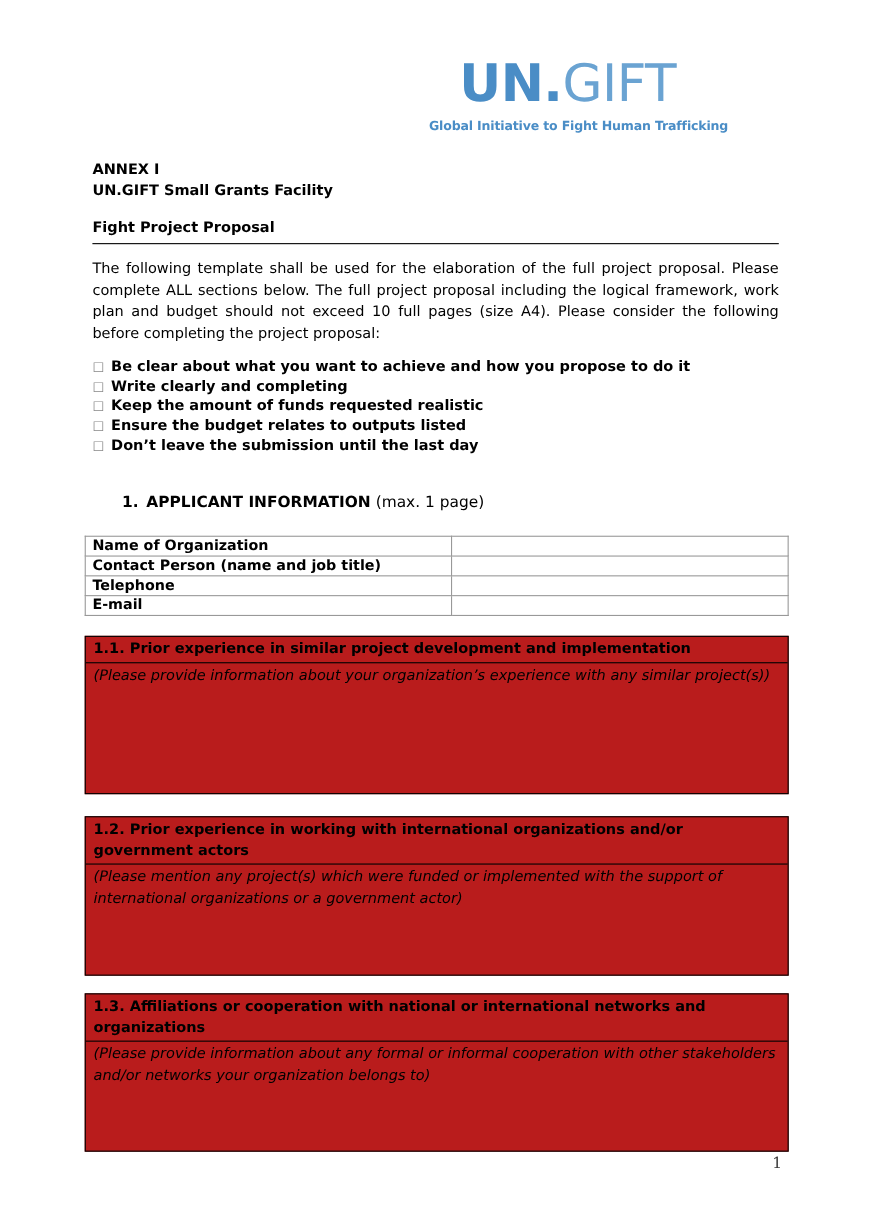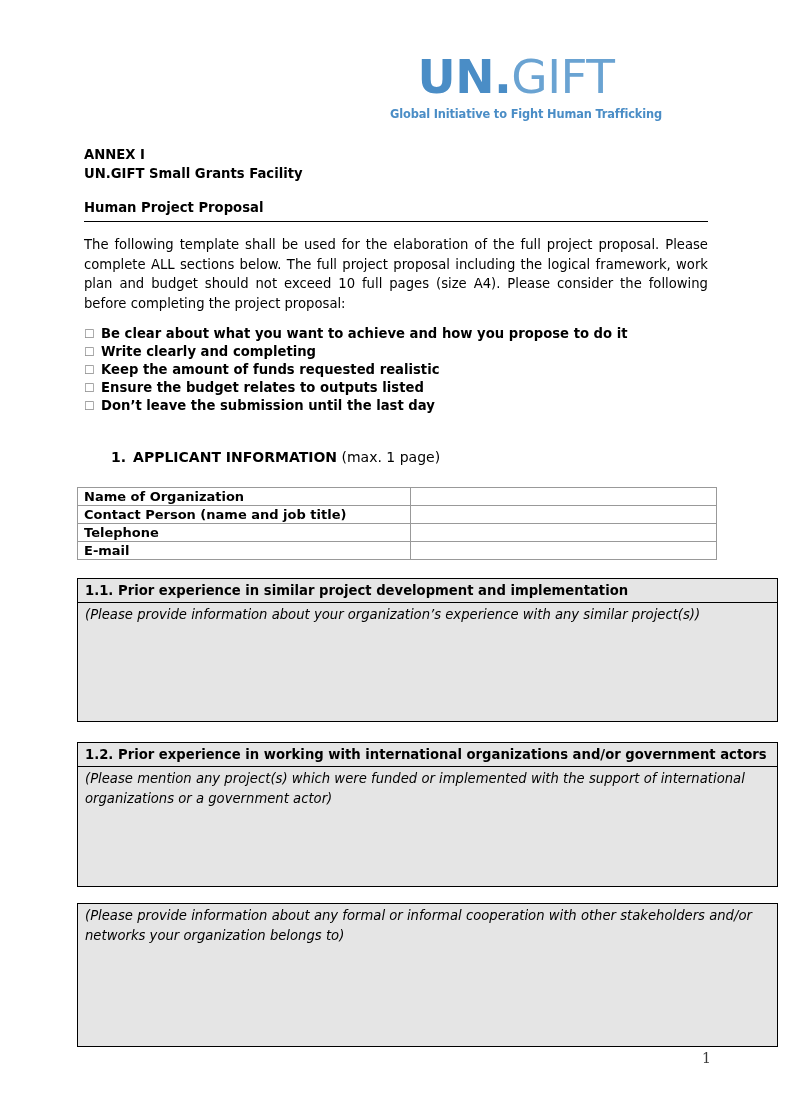--- a/index.html
+++ b/index.html
@@ -151,24 +151,24 @@
   .applicant-table td.value-cell {
     border-left: 1.6px solid #555;
   }
   .col-label { width: 326px; }
   .col-value { width: auto; }
 
   
   .sec-box {
     position: absolute;
     left: 77px;
-    width: 701px;
+    width: 640px;
     box-sizing: border-box;
     border: 1.6px solid #000;
-    background: #e5e5e5;
+    background: #b91c1c;
   }
   .sec-box-title {
     font-size: 13.2px;
     font-weight: bold;
     line-height: 19px;
     padding: 2px 6px 2px 7px;
     border-bottom: 1.1px solid #000;
   }
   .sec-box-hint {
     font-size: 13.2px;
@@ -199,21 +199,21 @@
   <div class="logo-block">
     <div class="logo-word"><span class="logo-un">UN</span><span class="logo-dot">.</span><span class="logo-gift">GIFT</span></div>
     <div class="logo-tagline">Global Initiative to Fight Human Trafficking</div>
   </div>
 
   <div class="annex-block">
     <div>ANNEX I</div>
     <div>UN.GIFT Small Grants Facility</div>
   </div>
 
-  <div class="full-proposal">Human Project Proposal</div>
+  <div class="full-proposal">Fight Project Proposal</div>
 
   <div class="intro-para">The following template shall be used for the elaboration of the full project proposal. Please complete ALL sections below. The full project proposal including the logical framework, work plan and budget should not exceed 10 full pages (size A4). Please consider the following before completing the project proposal:</div>
 
   <div class="bullet-list">
     <div class="bullet-row">
       <span class="bullet-glyph">☐</span>
       <span class="bullet-text">Be clear about what you want to achieve and how you propose to do it</span>
     </div>
     <div class="bullet-row">
       <span class="bullet-glyph">☐</span>
@@ -260,18 +260,19 @@
     <div class="sec-box-title">1.1. Prior experience in similar project development and implementation</div>
     <div class="sec-box-hint">(Please provide information about your organization’s experience with any similar project(s))</div>
   </div>
 
   <div class="sec-box" id="sec-1-2">
     <div class="sec-box-title">1.2. Prior experience in working with international organizations and/or government actors</div>
     <div class="sec-box-hint">(Please mention any project(s) which were funded or implemented with the support of international organizations or a government actor)</div>
   </div>
 
   <div class="sec-box" id="sec-1-3">
+    <div class="sec-box-title">1.3. Affiliations or cooperation with national or international networks and organizations</div>
     <div class="sec-box-hint">(Please provide information about any formal or informal cooperation with other stakeholders and/or networks your organization belongs to)</div>
   </div>
 
   <div class="page-number">1</div>
 
 </div>
 
 </body></html>

